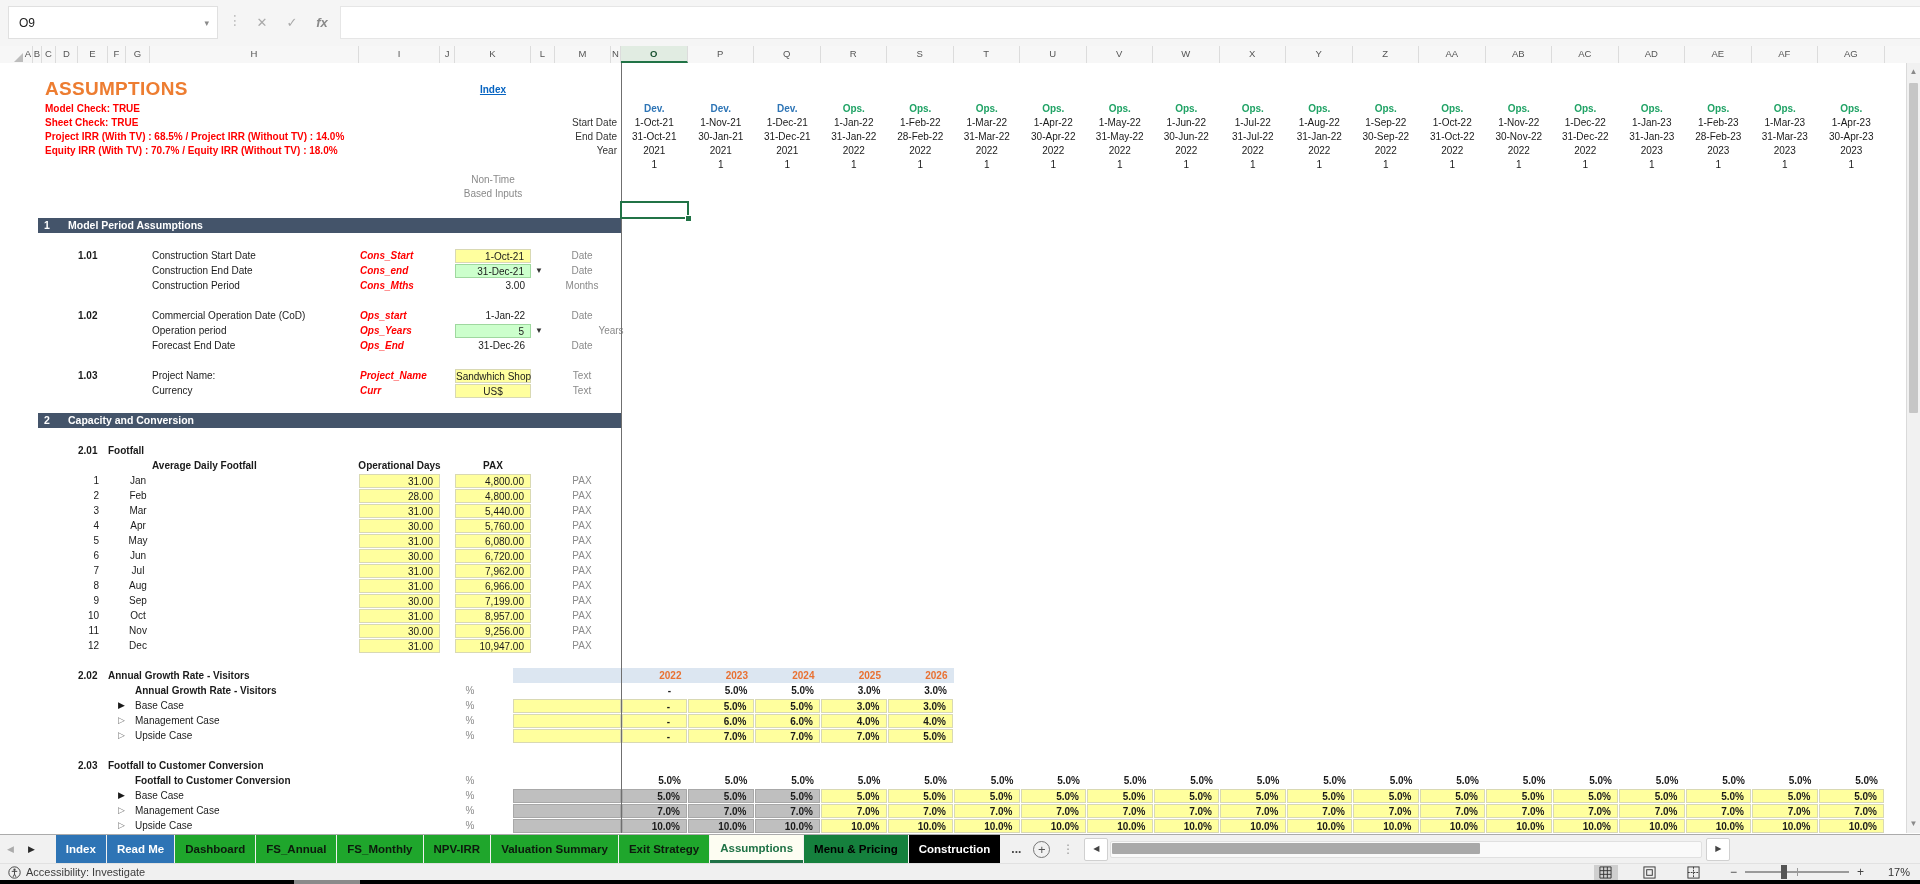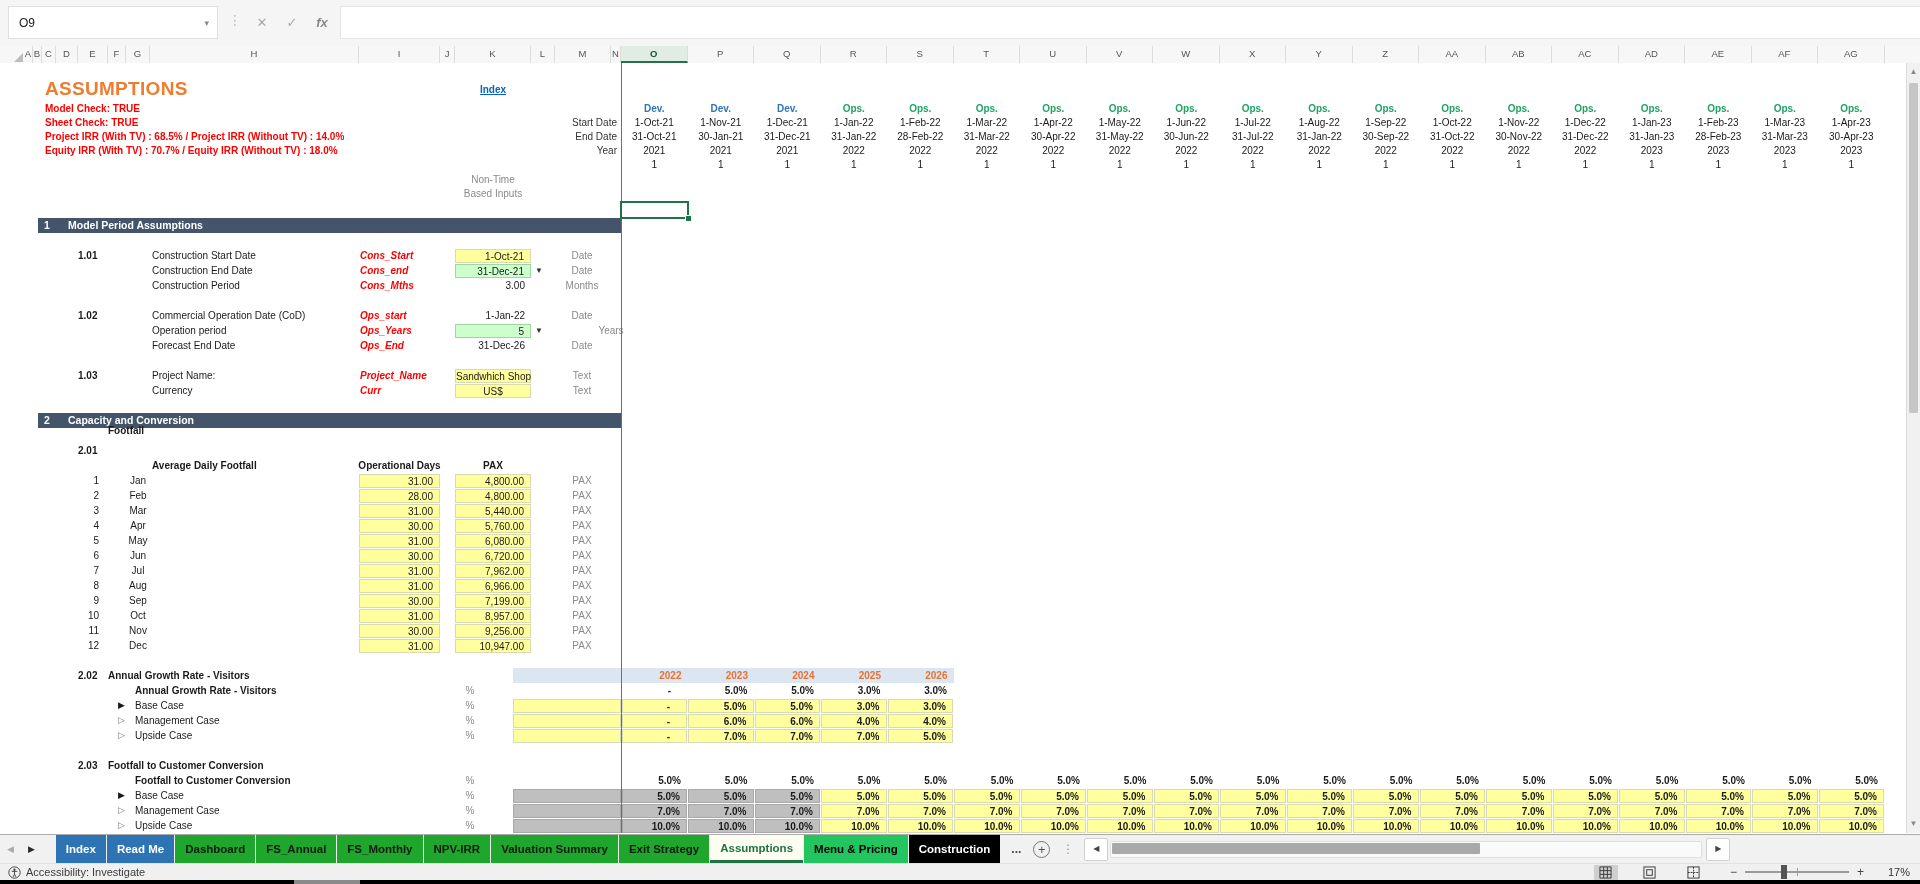--- a/index.html
+++ b/index.html
@@ -68,21 +68,21 @@
   #vthumb{position:absolute;left:2px;top:20px;width:9px;height:330px;background:#C6C6C6;border-radius:1px}
   
   #tab-bar{position:absolute;left:0;top:834px;width:1920px;height:29px;background:#F1F1F1;
            border-top:1px solid #ABABAB;display:flex;align-items:stretch;box-sizing:border-box}
   .navarr{align-self:center;font-size:9px;color:#2b2b2b;padding:0 7px}
   .navarr.dim{color:#ababab}
   #tabs{display:flex;align-items:stretch;margin-left:14px}
   .tab{display:flex;align-items:center;padding:0 10px;font-size:11.5px;margin-right:1px}
   .t-blue{background:#2E74B5;color:#fff;font-weight:600}
   .t-green{background:#1FA62C;color:#0d1a0d;font-weight:600}
-  .t-yellow{background:#22c55e;color:#000;font-weight:600}
+  .t-yellow{background:#15803d;color:#000;font-weight:600}
   .t-black{background:#000;color:#fff;font-weight:600}
   .t-active{background:#FDFDF2;color:#1F7246;font-weight:700;border-bottom:3px solid #1F7246}
   #tab-more{align-self:center;margin-left:10px;color:#444;font-weight:700;font-size:12px}
   #add-sheet{align-self:center;margin-left:12px;width:17px;height:17px;border:1.5px solid #767676;border-radius:50%;
              color:#555;font-size:13px;line-height:15px;text-align:center;box-sizing:border-box}
   .vdots{align-self:center;margin-left:12px;color:#9a9a9a;font-size:12px}
   .hbtn{align-self:center;margin-left:10px;width:22px;height:21px;background:#fff;border:1px solid #D0D0D0;
         color:#444;font-size:8px;text-align:center;line-height:19px;border-radius:2px}
   #htrack{align-self:center;margin-left:2px;width:590px;height:15px;background:#FAFAFA;border:1px solid #E0E0E0;
           position:relative;border-radius:2px}
@@ -351,21 +351,21 @@
     <div class="c bold" style="left: 78px; top: 305px; width: 26px; height: 15px; line-height: 15px;">1.03</div>
     <div class="c" style="left: 152px; top: 305px; width: 205px; height: 15px; line-height: 15px;">Project Name:</div>
     <div class="c rname" style="left: 360px; top: 305px; width: 92px; height: 15px; line-height: 15px;">Project_Name</div>
     <div class="c cellb yellow center" style="left: 455px; top: 305.5px; width: 76px; height: 14px; line-height: 14px;">Sandwhich Shop</div>
     <div class="c unit center" style="left: 547px; top: 305px; width: 70px; height: 15px; line-height: 15px;">Text</div>
     <div class="c" style="left: 152px; top: 320px; width: 205px; height: 15px; line-height: 15px;">Currency</div>
     <div class="c rname" style="left: 360px; top: 320px; width: 92px; height: 15px; line-height: 15px;">Curr</div>
     <div class="c cellb yellow center" style="left: 455px; top: 320.5px; width: 76px; height: 14px; line-height: 14px;">US$</div>
     <div class="c unit center" style="left: 547px; top: 320px; width: 70px; height: 15px; line-height: 15px;">Text</div>
     <div class="c bold" style="left: 78px; top: 380px; width: 26px; height: 15px; line-height: 15px;">2.01</div>
-    <div class="c bold" style="left: 108px; top: 360px; width: 120px; height: 15px; line-height: 15px;">Footfall</div>
+    <div class="c bold" style="left: 108px; top: 380px; width: 120px; height: 15px; line-height: 15px;">Footfall</div>
     <div class="c bold" style="left: 152px; top: 395px; width: 160px; height: 15px; line-height: 15px;">Average Daily Footfall</div>
     <div class="c bold center" style="left: 357px; top: 395px; width: 85px; height: 15px; line-height: 15px;">Operational Days</div>
     <div class="c bold center" style="left: 455px; top: 395px; width: 76px; height: 15px; line-height: 15px;">PAX</div>
     <div class="c right" style="left: 78px; top: 410px; width: 27px; height: 15px; line-height: 15px;">1</div>
     <div class="c center" style="left: 126px; top: 410px; width: 24px; height: 15px; line-height: 15px;">Jan</div>
     <div class="c cellb yellow right" style="left: 359px; top: 410.5px; width: 81px; height: 14px; line-height: 14px;">31.00</div>
     <div class="c cellb yellow right" style="left: 455px; top: 410.5px; width: 76px; height: 14px; line-height: 14px;">4,800.00</div>
     <div class="c unit center" style="left: 547px; top: 410px; width: 70px; height: 15px; line-height: 15px;">PAX</div>
     <div class="c right" style="left: 78px; top: 425px; width: 27px; height: 15px; line-height: 15px;">2</div>
     <div class="c center" style="left: 126px; top: 425px; width: 24px; height: 15px; line-height: 15px;">Feb</div>

